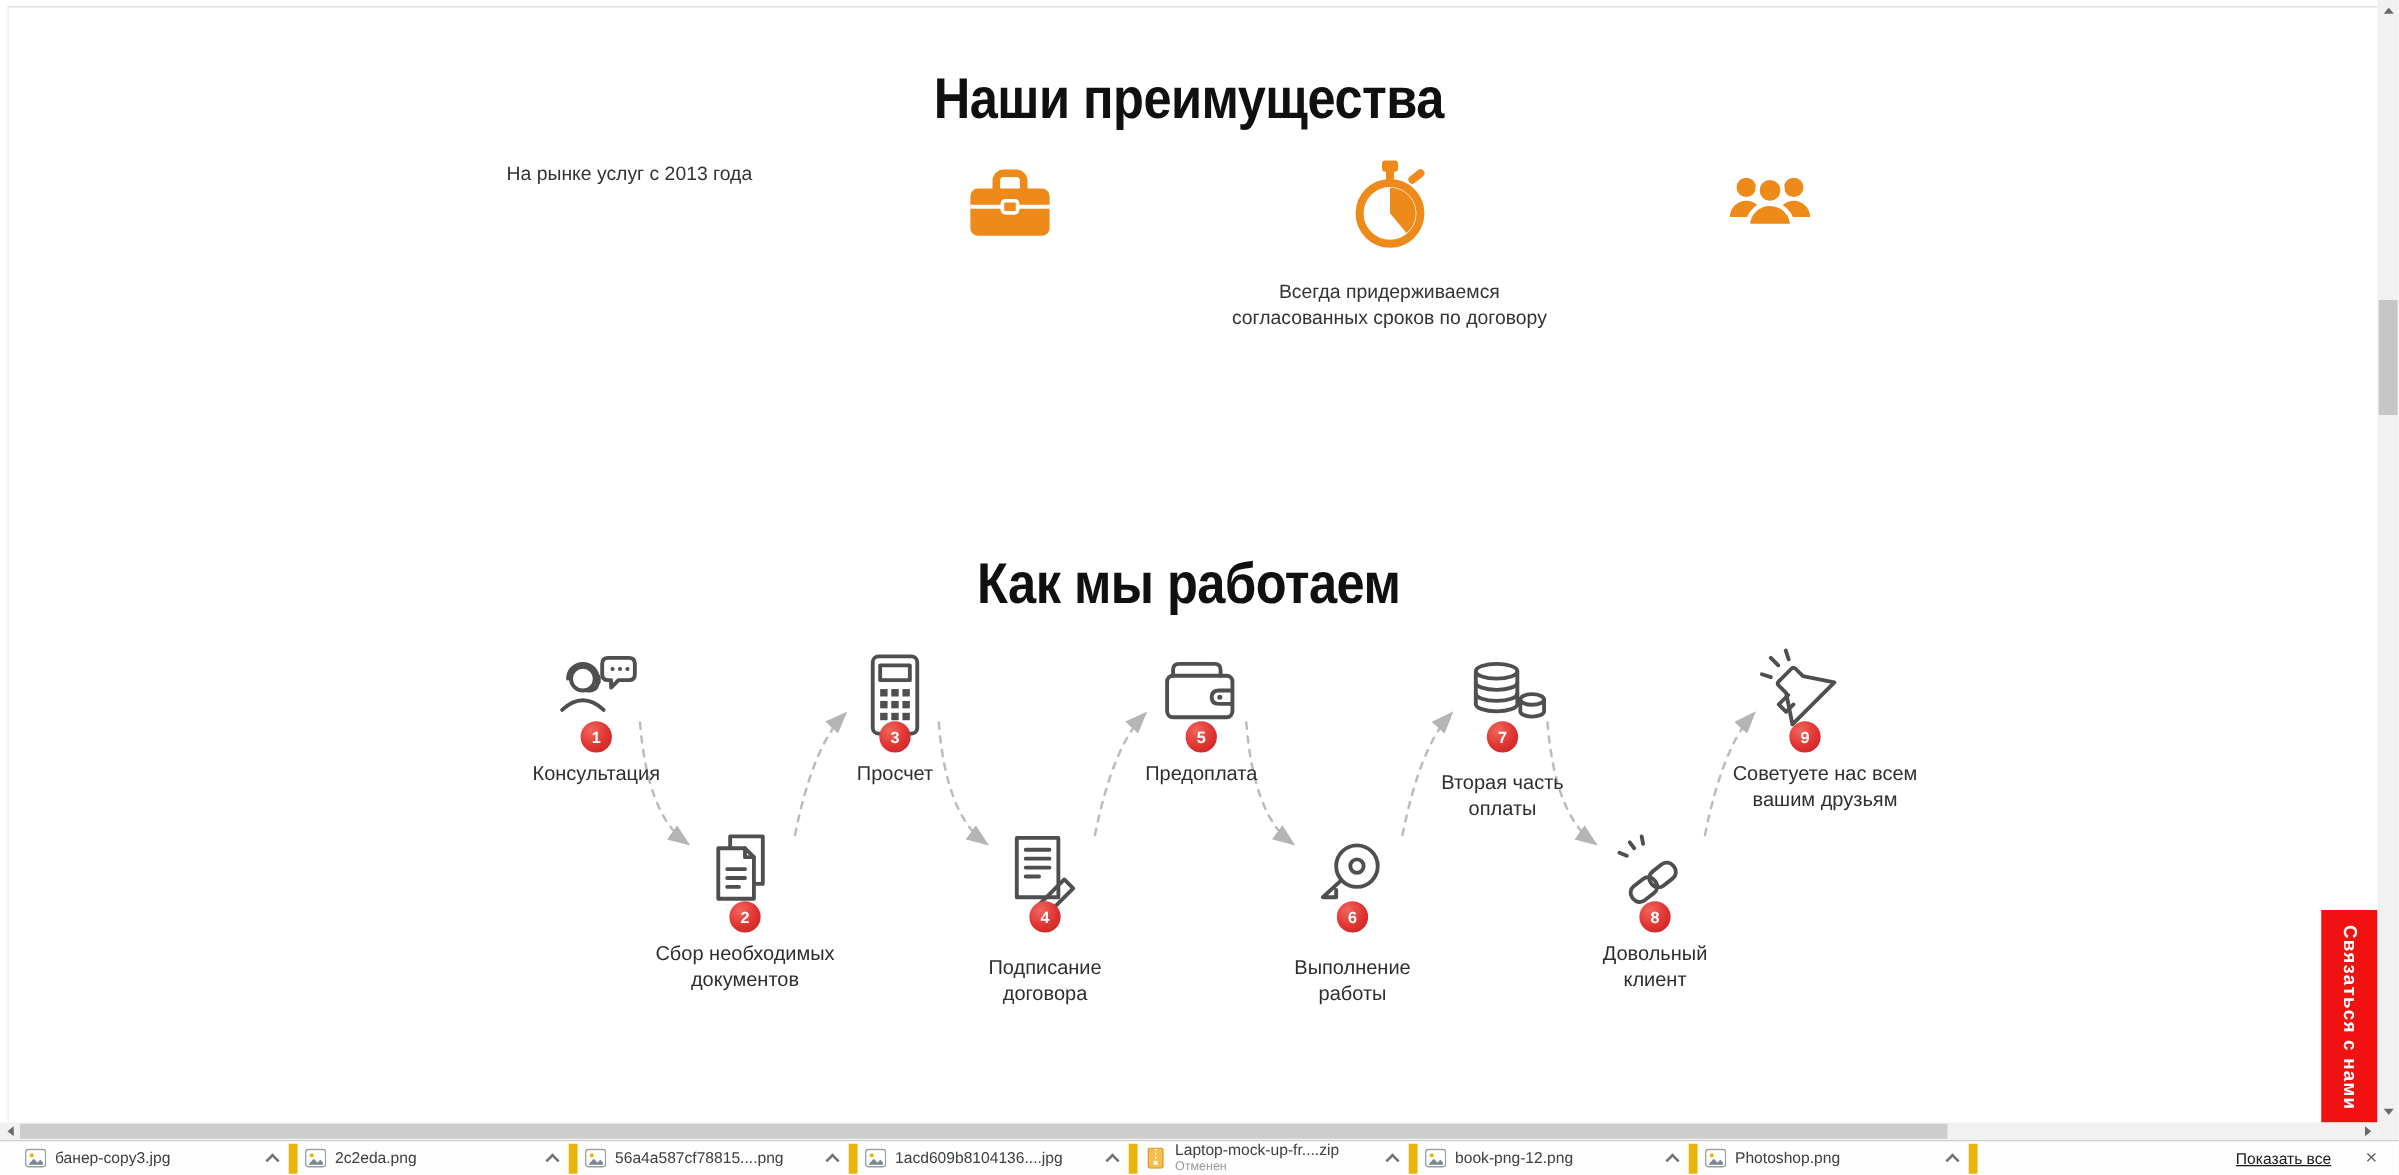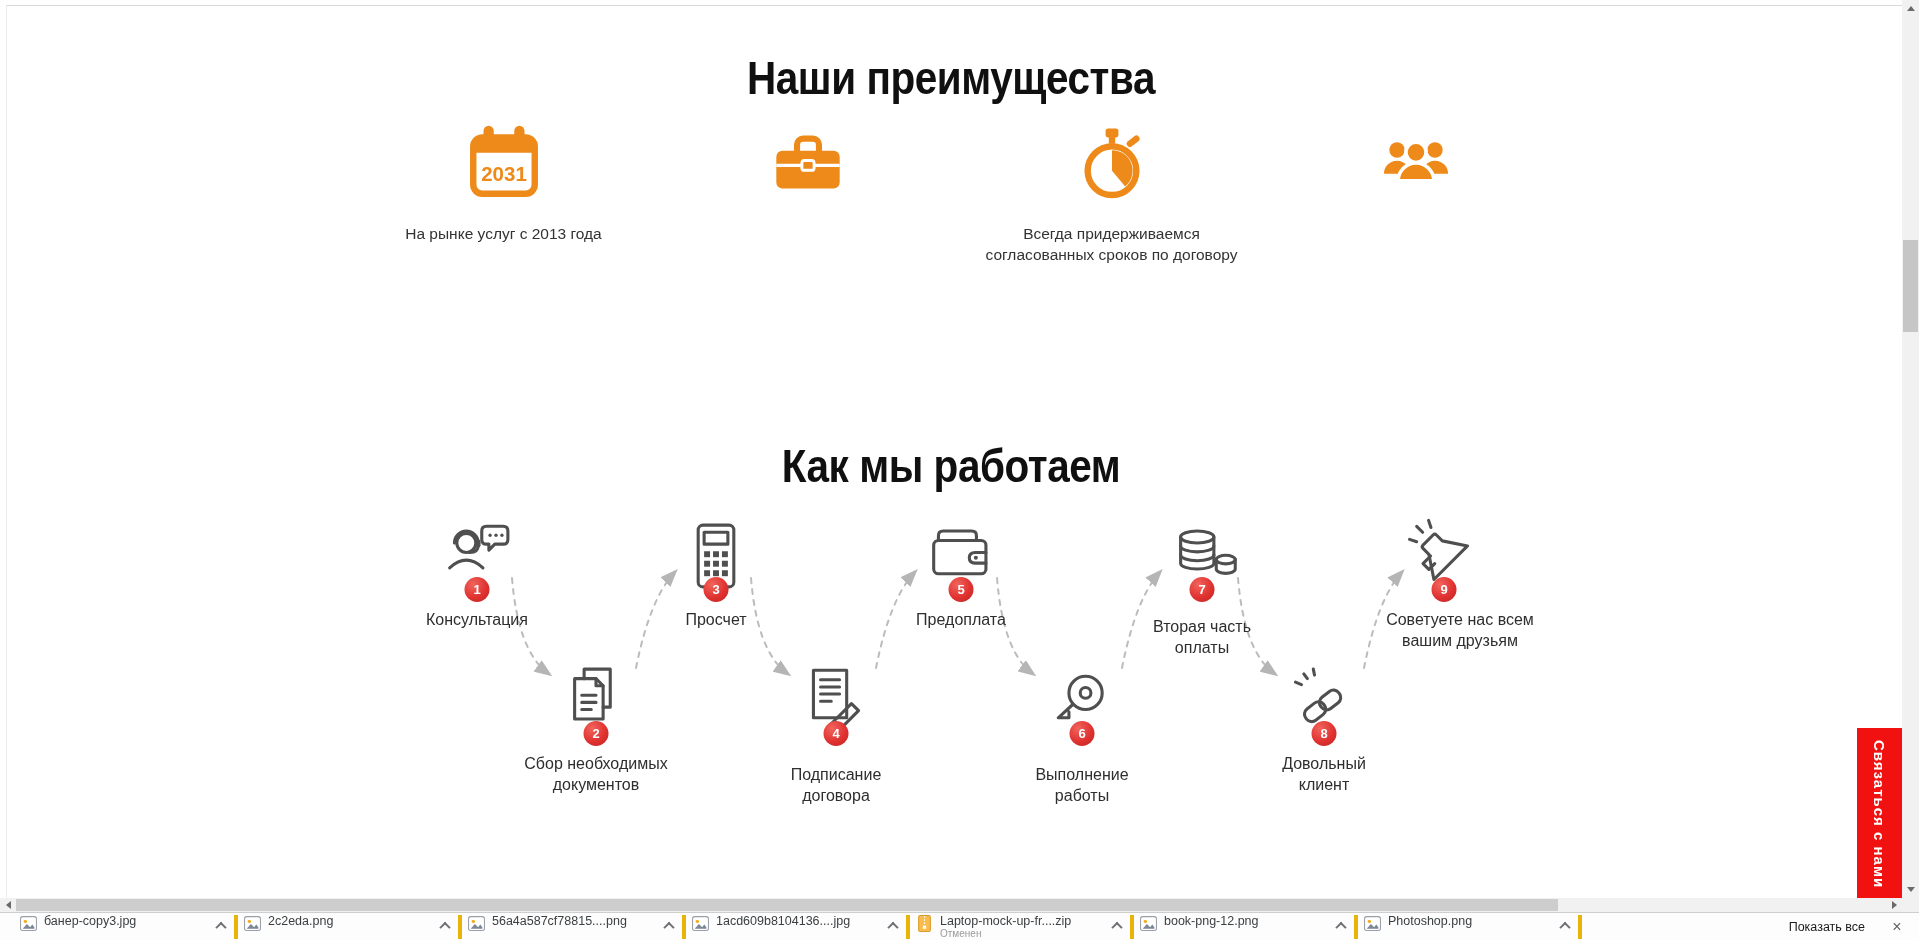--- a/index.html
+++ b/index.html
@@ -75,52 +75,43 @@
   .tri-left { width:0; height:0; border-top:4px solid transparent; border-bottom:4px solid transparent; border-right:5px solid #6a6a6a; }
   .tri-right { width:0; height:0; border-top:4px solid transparent; border-bottom:4px solid transparent; border-left:5px solid #6a6a6a; }
 
   
   .shelf {
     position:absolute; left:0; bottom:0; width:100%; height:28px;
     background:#fdfdfd; border-top:1px solid #cfcfcf;
     display:flex; align-items:center; padding:0 8px 0 14px;
   }
   .dl-item {
-    display:flex; align-items:flex-start; width:224px; height:24px; flex:none;
-    padding:0 2px 0 6px; border-right:4px solid #eab308; cursor:pointer;
+    display:flex; align-items:center; width:224px; height:24px; flex:none;
+    padding:0 2px 0 6px; border-right:7px solid #eab308; cursor:pointer;
   }
   .dl-icon { flex:none; margin-right:7px; display:block; }
   .dl-texts { display:flex; flex-direction:column; overflow:hidden; line-height:1.1; }
   .dl-name { font-size:12.5px; color:#3c4043; white-space:nowrap; overflow:hidden; text-overflow:clip; max-width:158px; }
   .dl-status { font-size:10px; color:#9a9a9a; white-space:nowrap; }
   .chev-btn { margin-left:auto; width:22px; height:22px; display:flex; align-items:center; justify-content:center; cursor:pointer; flex:none; }
   .chev { display:block; width:8px; height:8px; border-left:2px solid #6f7276; border-top:2px solid #6f7276; transform:rotate(45deg) translate(1px,1px); }
-  .show-all { margin-left:auto; font-size:12.5px; color:#1b1b1b; padding:0 18px; white-space:nowrap; cursor:pointer; }
+  .show-all { margin-left:auto; font-size:12.5px; color:#1b1b1b; padding:0 18px; white-space:nowrap; cursor:pointer;text-decoration:underline; }
   .shelf-close { width:28px; height:24px; display:flex; align-items:center; justify-content:center; color:#5f6368; font-size:16px; cursor:pointer; }
 </style>
 </head>
 <body>
 
 <div class="screen">
   <div class="page-frame"></div>
 
   <h1 class="sec-title adv-title">Наши преимущества</h1>
 
   <div class="adv-row">
 
     <div class="adv-item">
-      <div class="adv-iconbox">
-        <svg viewBox="0 0 64 64" width="82" height="82">
-          <rect x="16" y="3" width="8" height="13" rx="4" class="oi-fill"></rect>
-          <rect x="40" y="3" width="8" height="13" rx="4" class="oi-fill"></rect>
-          <rect x="8" y="12" width="48" height="44" rx="7" class="oi-stroke"></rect>
-          <path d="M10 14 h44 v10 h-44 z" class="oi-fill"></path>
-          <text x="32" y="46" font-size="16" font-weight="bold" fill="#ED8A19" text-anchor="middle">2031</text>
-        </svg>
-      </div>
       <div class="adv-text">На рынке услуг с 2013 года</div>
     </div>
 
     <div class="adv-item">
       <div class="adv-iconbox">
         <svg viewBox="0 0 64 64" width="78" height="78">
           <path d="M23 22 v-5 a5 5 0 0 1 5 -5 h8 a5 5 0 0 1 5 5 v5" class="oi-stroke"></path>
           <rect x="6" y="22" width="52" height="31" rx="5" class="oi-fill"></rect>
           <line x1="6" y1="34" x2="58" y2="34" stroke="#fff" stroke-width="2.6"></line>
           <rect x="27" y="30" width="10" height="8" rx="2" fill="#ED8A19" stroke="#fff" stroke-width="2.4"></rect>

